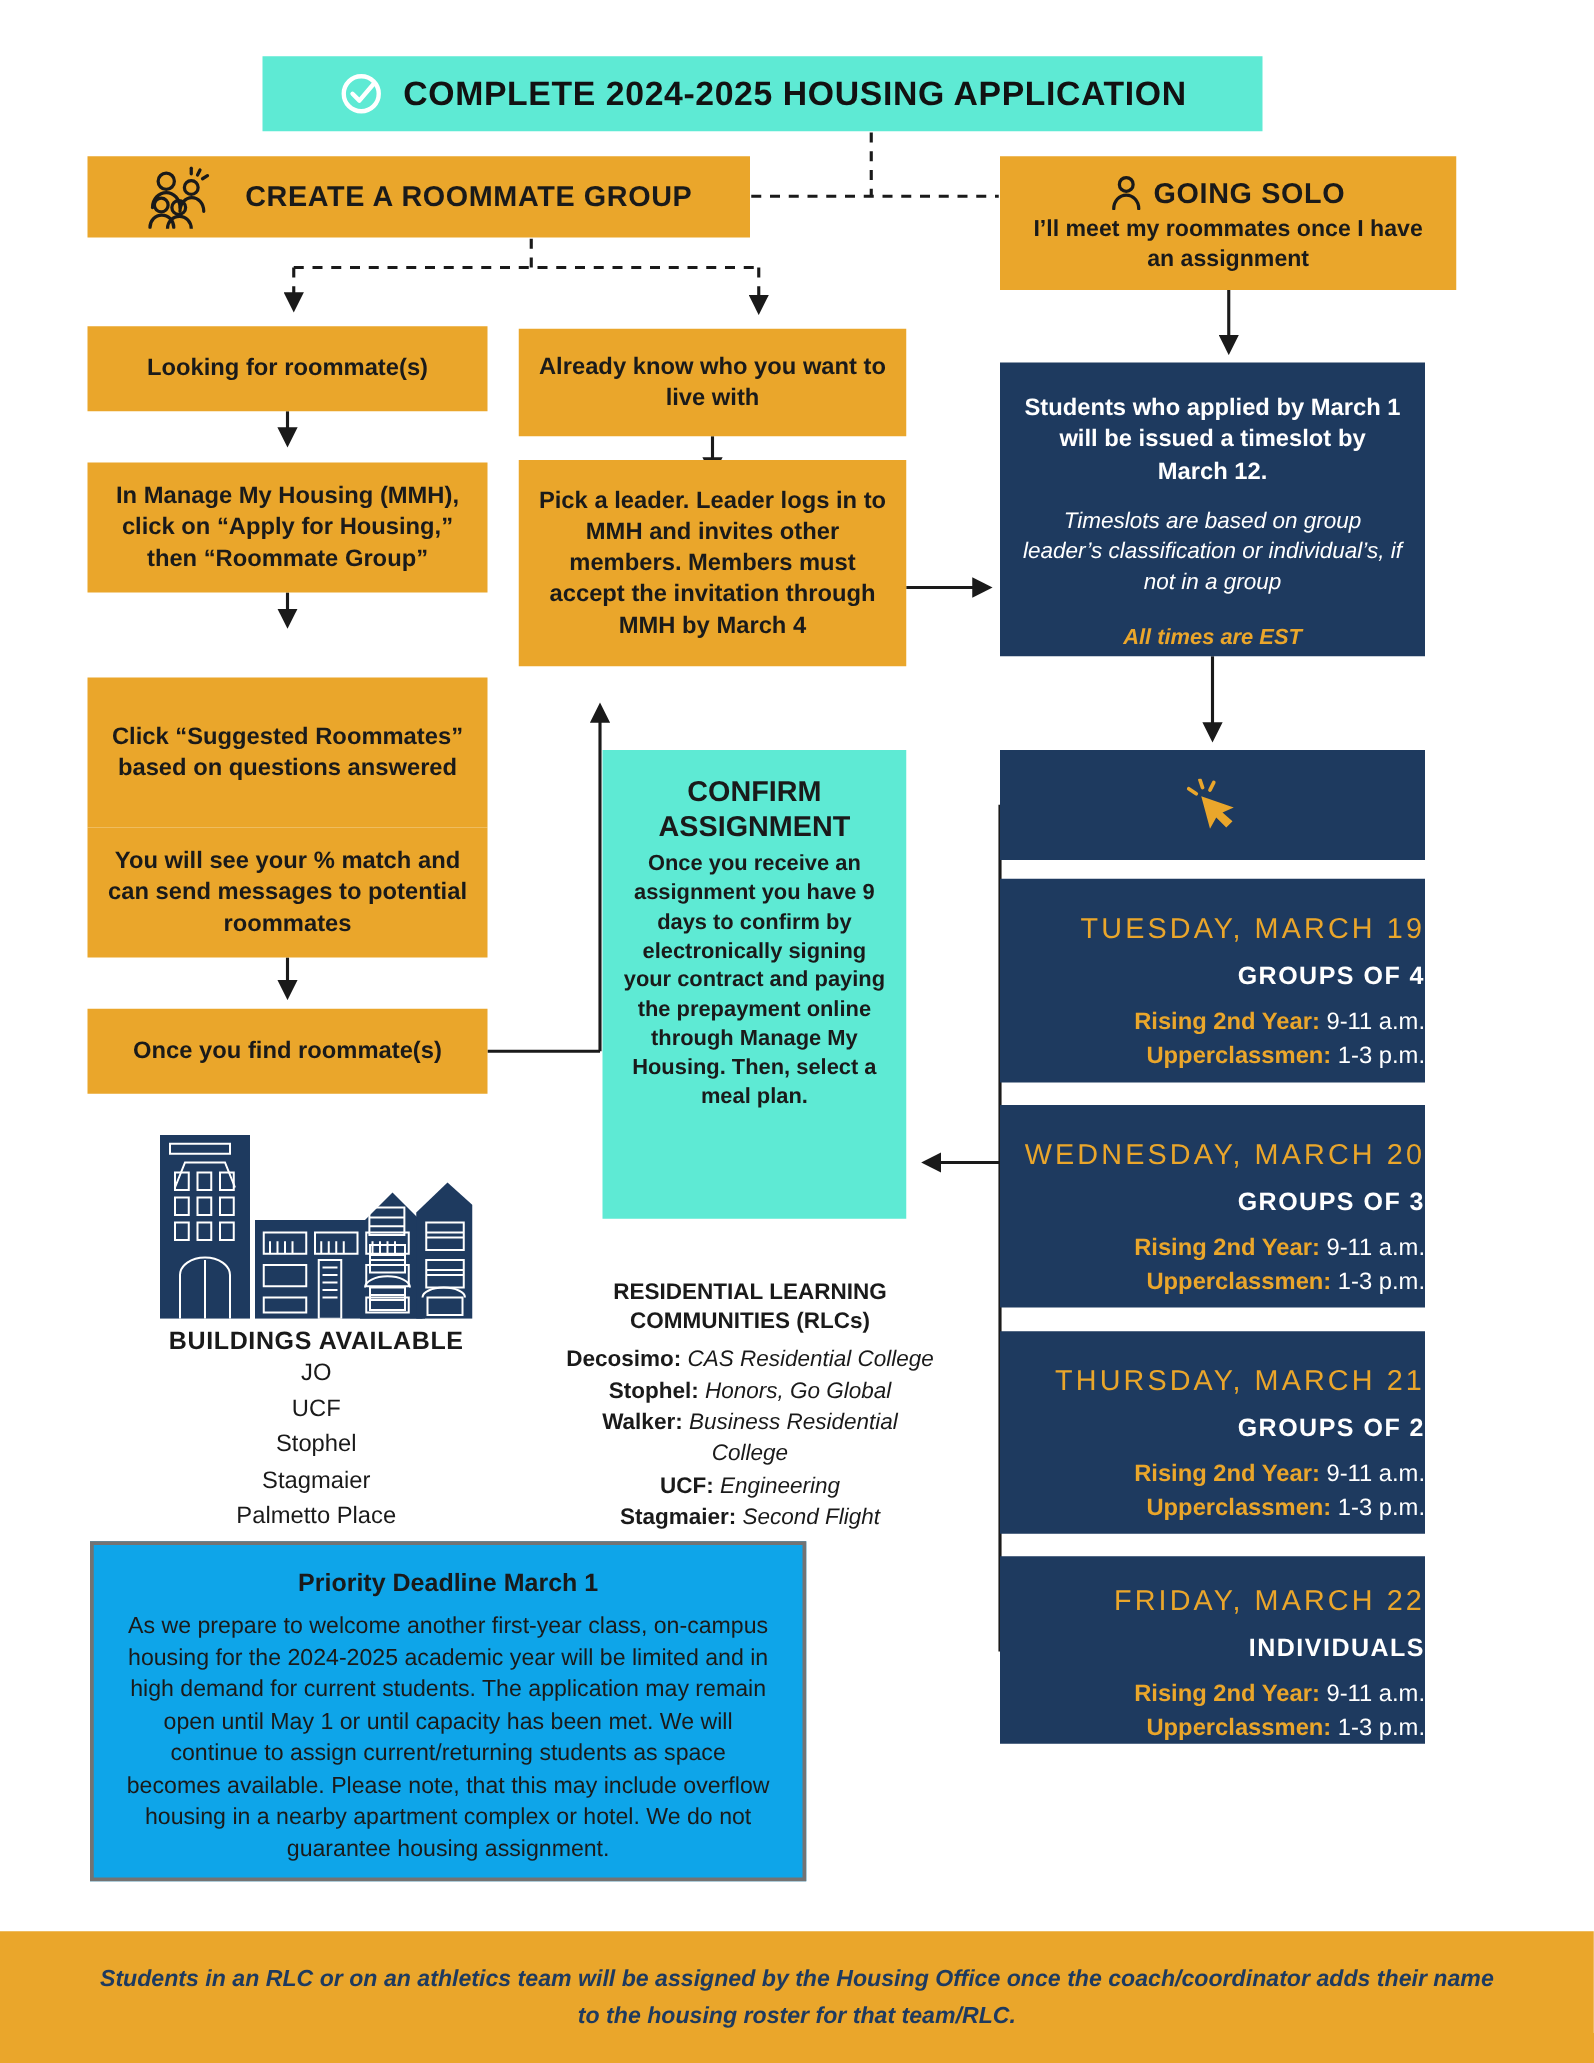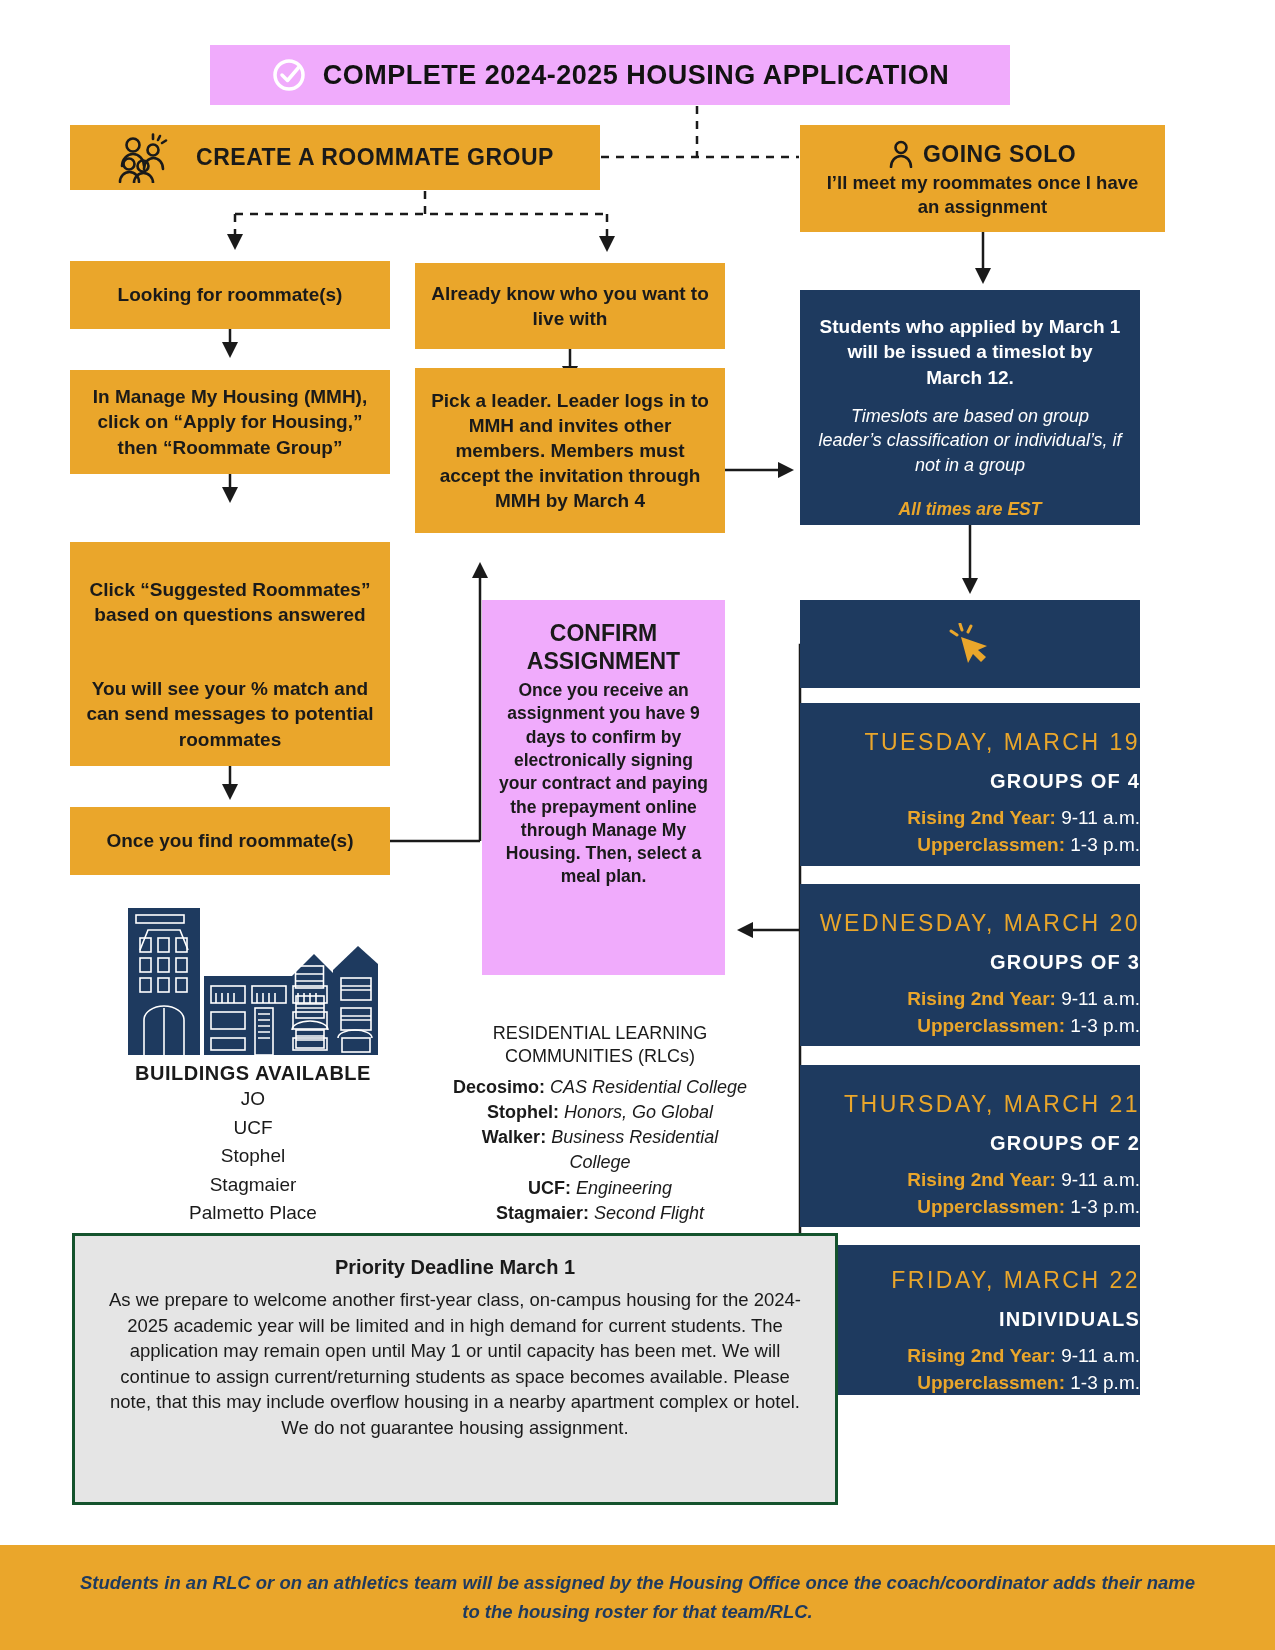--- a/index.html
+++ b/index.html
@@ -3,21 +3,21 @@
 <meta charset="utf-8">
 <style>
   html,body{margin:0;padding:0;}
   body{
     width:1275px;height:1650px;position:relative;background:#ffffff;
     font-family:"Liberation Sans", sans-serif;color:#1a1a1a;overflow:hidden;
   }
   .abs{position:absolute;box-sizing:border-box;}
   .gold{background:#EAA62B;}
   .navy{background:#1E3A5F;}
-  .slate{background:#f0abfc;}
+  .slate{background:#5eead4;}
   .flexc{display:flex;align-items:center;justify-content:center;text-align:center;}
   .col{flex-direction:column;}
 
   
   .hdr{left:210px;top:45px;width:800px;height:60px;gap:16px;font-weight:bold;font-size:27px;letter-spacing:.5px;color:#121212;}
 
   
   .create{left:70px;top:125px;width:530px;height:65px;gap:24px;font-weight:bold;font-size:23px;letter-spacing:.5px;}
   .solo{left:800px;top:125px;width:365px;height:107px;padding:8px 14px 7px;}
   .solo-title{display:flex;align-items:center;justify-content:center;gap:10px;font-weight:bold;font-size:23px;letter-spacing:.5px;}
@@ -52,28 +52,28 @@
   .cf-b{font-weight:bold;font-size:17.5px;line-height:1.33;margin-top:4px;}
 
   
   .bld-txt{left:90px;top:1062px;width:326px;text-align:center;}
   .bld-title{font-weight:bold;font-size:20px;letter-spacing:.5px;}
   .bld-item{font-size:19px;line-height:1.5;}
   .bld-note{font-style:italic;font-size:18px;line-height:1.35;margin-top:14px;}
 
   
   .rlc{left:450px;top:1022px;width:300px;text-align:center;}
-  .rlc-title{font-weight:normal;font-size:18px;line-height:1.3;}
+  .rlc-title{font-weight:bold;font-size:18px;line-height:1.3;}
   .rlc-item{font-size:18px;line-height:1.4;}
   .rlc-name{font-weight:bold;}
   .rlc-val{font-style:italic;}
   .rlc-list{margin-top:6px;}
 
   
-  .prio{left:72px;top:1233px;width:766px;height:272px;background:#e5e5e5;border:3px solid #14532d;text-align:center;padding:20px 24px;}
+  .prio{left:72px;top:1233px;width:573px;height:272px;background:#0ea5e9;border:3px solid #737373;text-align:center;padding:20px 24px;}
   .prio-t{font-weight:bold;font-size:20px;}
   .prio-b{font-size:18.5px;line-height:1.38;margin-top:8px;}
 
   
   .footer{left:0;top:1545px;width:1275px;height:105px;}
   .footer-in{width:1120px;color:#1E3A5F;font-style:italic;font-weight:bold;font-size:18.5px;line-height:1.55;text-align:center;}
   .hv{font-weight:bold;}
 
   svg.overlay{position:absolute;left:0;top:0;pointer-events:none;}
   .ic{flex:0 0 auto;display:block;}

